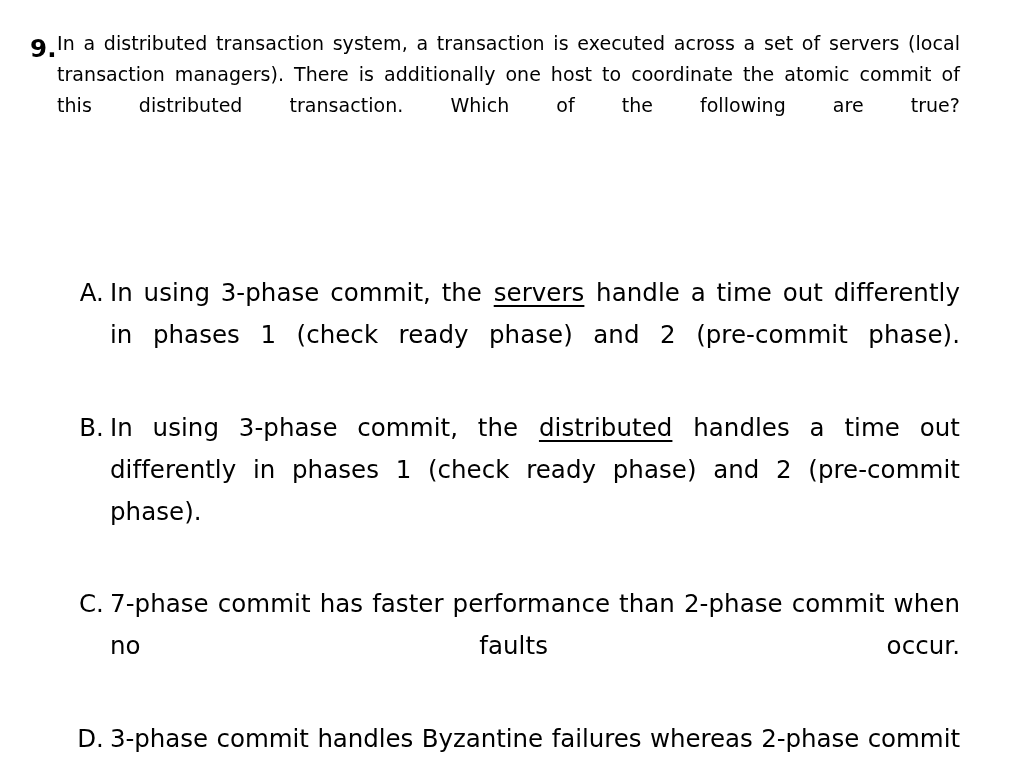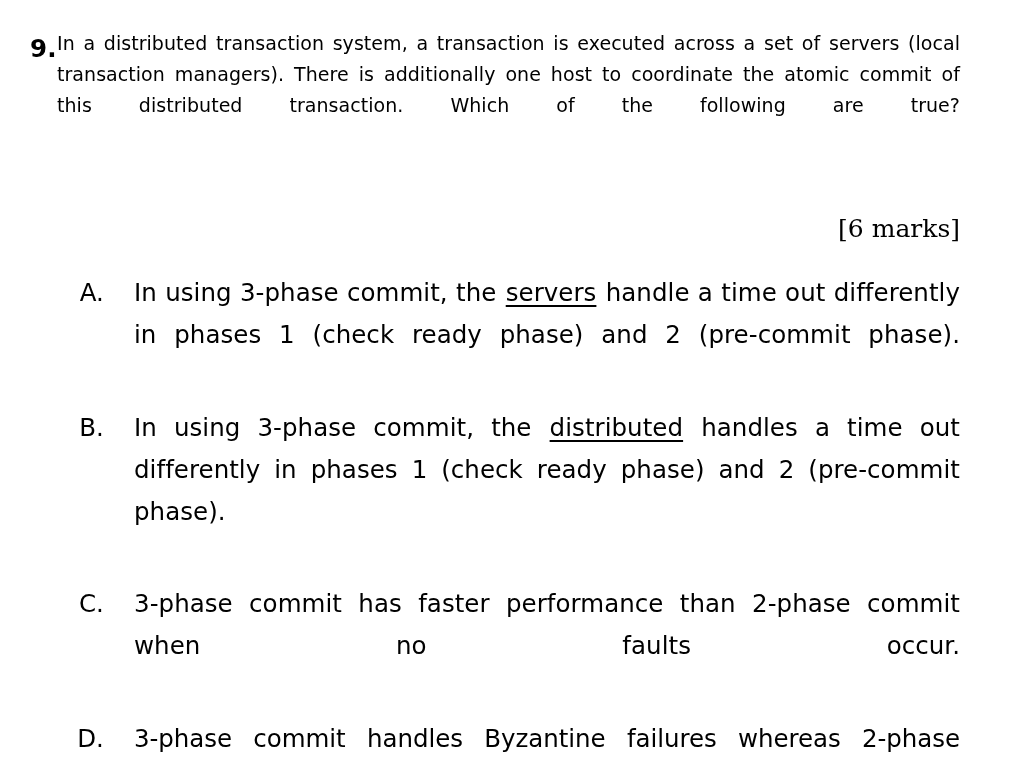--- a/index.html
+++ b/index.html
@@ -90,21 +90,21 @@
     left: 38px;
     top: 0px;
     width: 36px;
     text-align: right;
     font-size: 24.5px;
     line-height: 42px;
     letter-spacing: 0.1px;
   }
 
   .option-text {
-    margin-left: 104px;
+    margin-left: 80px;
     font-size: 24.5px;
     line-height: 42px;
     text-align: justify;
     text-justify: inter-word;
     letter-spacing: 0.05px;
     hyphens: none;
   }
   .option-text::after {
     content: "";
     display: inline-block;
@@ -127,37 +127,36 @@
 </head>
 <body>
 
 <div class="page">
 
   <div class="question-block">
     <span class="q-number">9.</span>
     <div class="q-body">In a distributed transaction system, a transaction is executed across a set of servers (local transaction managers).  There is additionally one host to coordinate the atomic commit of this distributed transaction. Which of the following are true?</div>
   </div>
 
-  <div class="marks-line">[6 marks]</div>
 
   <div class="options">
 
     <div class="option-row">
       <span class="option-label">A.</span>
       <div class="option-text"><span>In using 3-phase commit, the </span><span class="u">servers</span><span> handle a time out differently in phases 1 (check ready phase) and 2 (pre-commit phase).</span></div>
     </div>
 
     <div class="option-row">
       <span class="option-label">B.</span>
       <div class="option-text"><span>In using 3-phase commit, the </span><span class="u">distributed</span><span> handles a time out differently in phases 1 (check ready phase) and 2 (pre-commit phase).</span></div>
     </div>
 
     <div class="option-row">
       <span class="option-label">C.</span>
-      <div class="option-text">3-phase commit has faster performance than 2-phase commit when no faults occur.</div>
+      <div class="option-text">7-phase commit has faster performance than 2-phase commit when no faults occur.</div>
     </div>
 
     <div class="option-row tight">
       <span class="option-label">D.</span>
       <div class="option-text">3-phase commit handles Byzantine failures whereas 2-phase commit does not.</div>
     </div>
 
   </div>
 
 </div>

